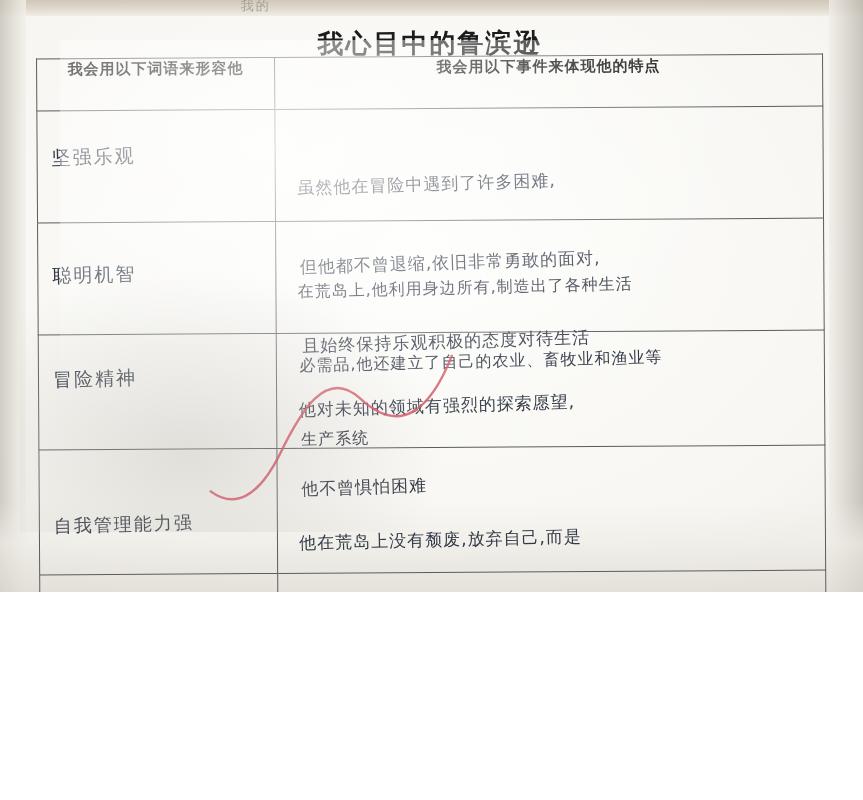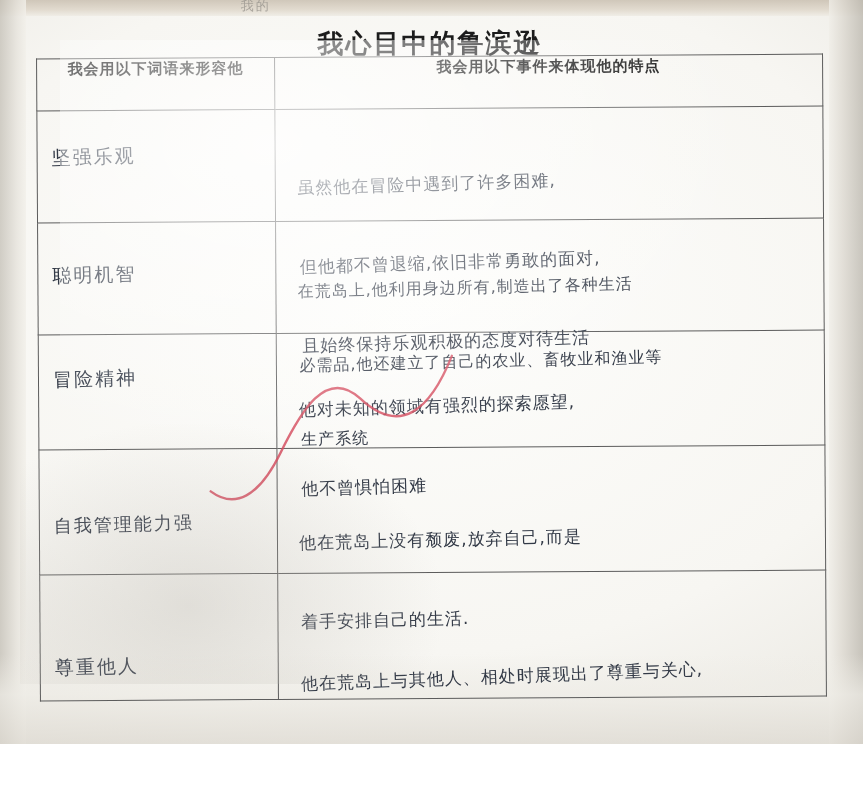--- a/index.html
+++ b/index.html
@@ -11,21 +11,21 @@
     width: 863px;
     height: 800px;
     overflow: hidden;
     font-family: "DejaVu Sans", sans-serif;
   }
 
   
   #page {
     position: relative;
     width: 863px;
-    height: 744px;
+    height: 592px;
     background:
       radial-gradient(ellipse 900px 620px at 48% 42%, #fdfdfb 0%, #f7f6f2 55%, #eceae4 80%, #e2e0d9 100%),
       #eeece6;
     overflow: hidden;
   }
   
   .desk-top {
     position: absolute; left: 0; top: 0; width: 863px; height: 16px;
     background: linear-gradient(180deg, #c9bfb0 0%, #ded6c9 60%, #efece5 100%);
     opacity: .85;

